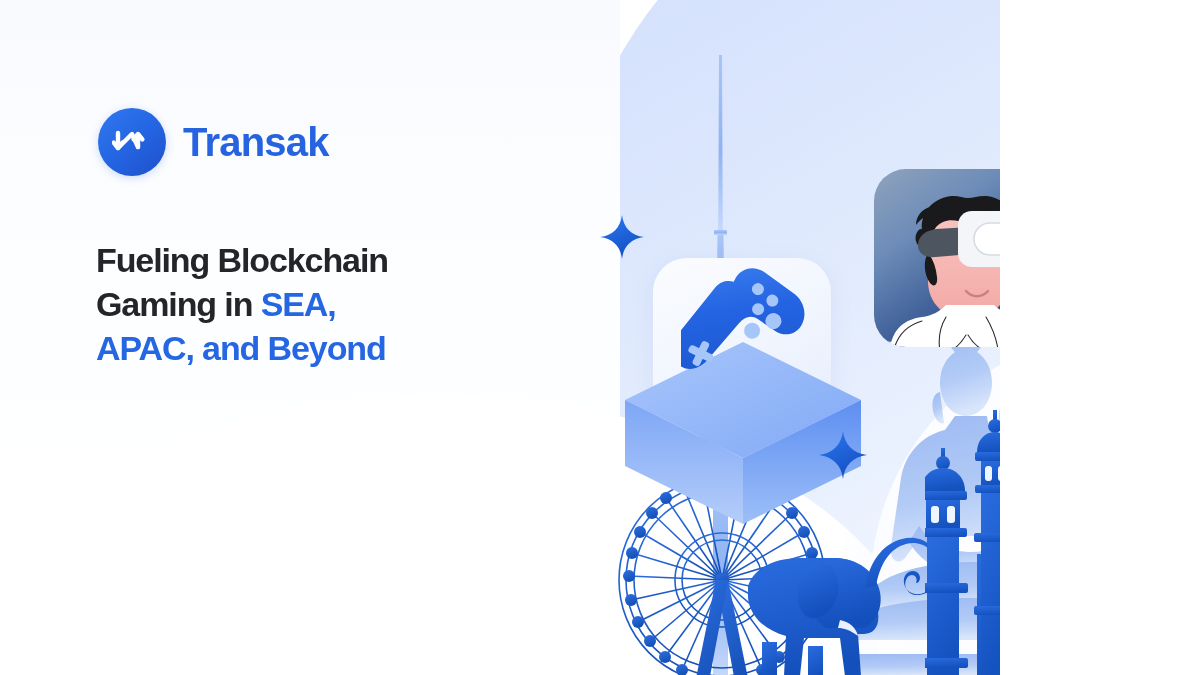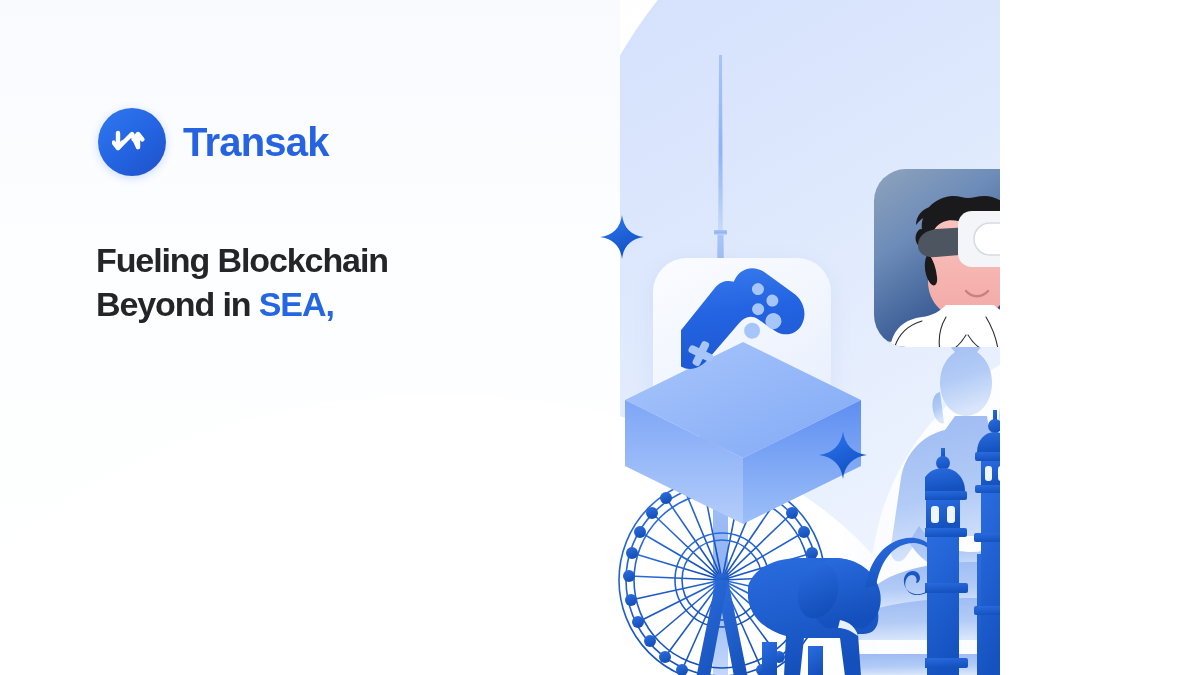--- a/index.html
+++ b/index.html
@@ -473,17 +473,18 @@
             <path d="M26,22 L26,10"></path>
             <path d="M21.6,14.4 L26,9 L30.4,14.4"></path>
           </g>
         </svg>
       </div>
       <div class="logo-word">Transak</div>
     </div>
 
     <h1 class="headline">
       <span>Fueling Blockchain</span><br>
-      <span>Beyond in </span><span class="accent">SEA,</span><br>
+      <span>Gaming in </span><span class="accent">SEA,</span><br>
+      <span class="accent">APAC, and Beyond</span>
     </h1>
   </div>
 
 </div>
 
 </body></html>

